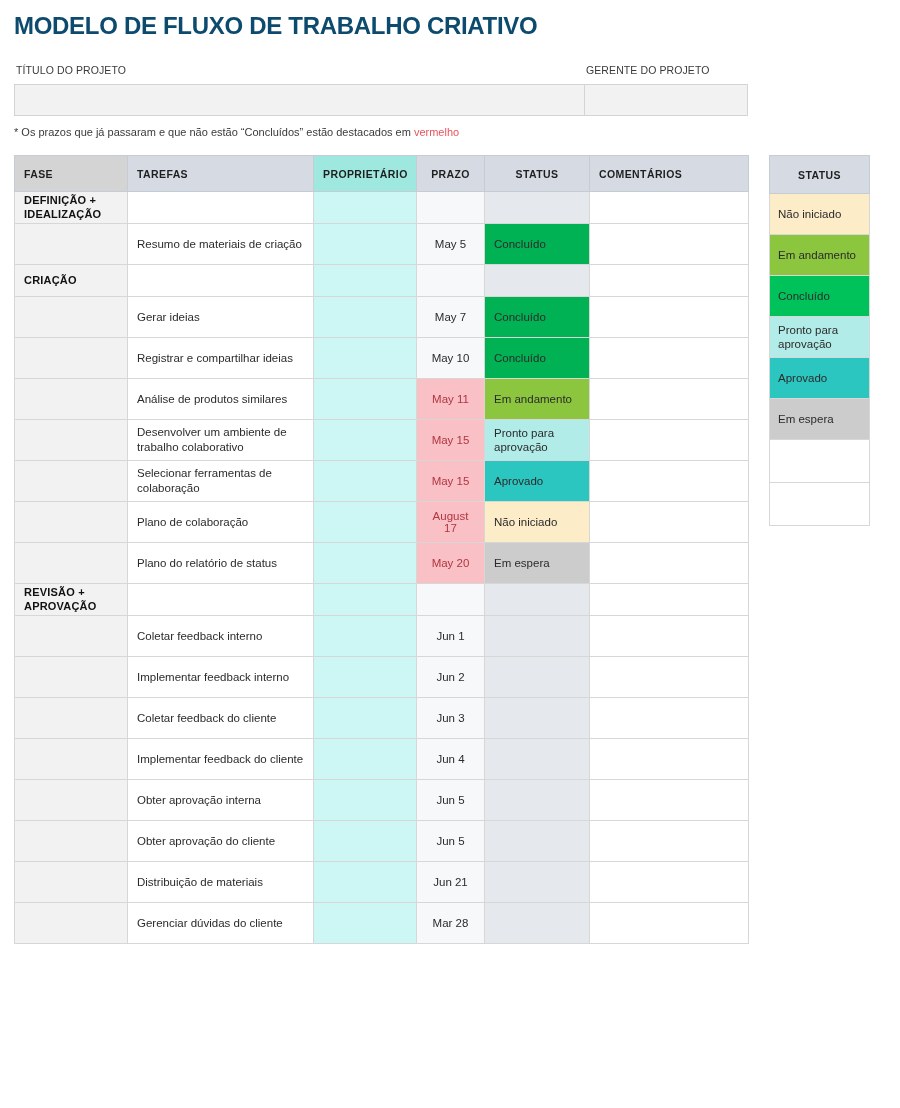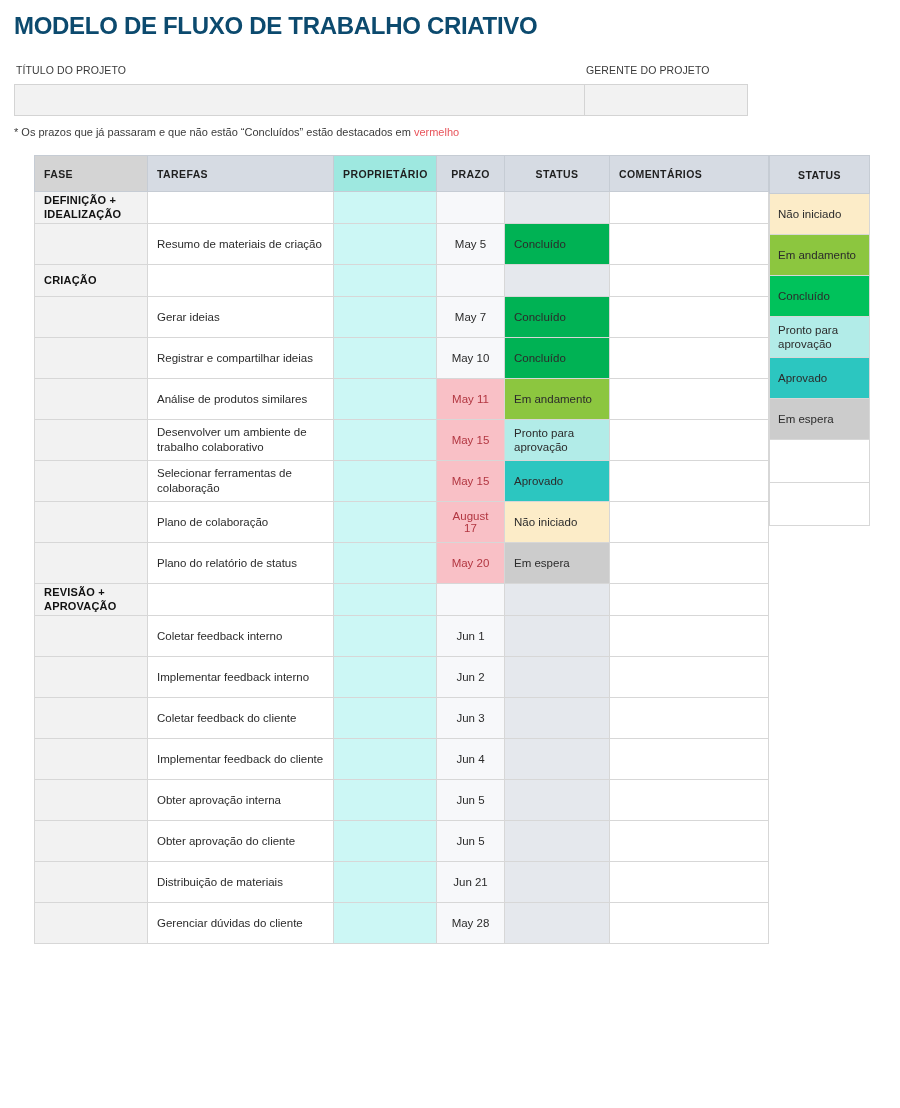--- a/index.html
+++ b/index.html
@@ -76,21 +76,20 @@
 
   
   .main-table {
     position: absolute;
     left: 14px;
     top: 155px;
     width: 734px;
     border-collapse: collapse;
     table-layout: fixed;
     font-size: 11.5px;
-    margin-left: 20px;
   }
   .main-table col.c-fase      { width: 113px; }
   .main-table col.c-tarefas   { width: 186px; }
   .main-table col.c-prop      { width: 103px; }
   .main-table col.c-prazo     { width: 68px; }
   .main-table col.c-status    { width: 105px; }
   .main-table col.c-coment    { width: 159px; }
 
   .main-table th,
   .main-table td {
@@ -374,21 +373,21 @@
         <td class="cell-tarefas">Distribuição de materiais</td>
         <td class="cell-prop"></td>
         <td class="cell-prazo">Jun 21</td>
         <td class="cell-status"></td>
         <td class="cell-coment"></td>
       </tr>
       <tr class="task-row">
         <td class="cell-fase"></td>
         <td class="cell-tarefas">Gerenciar dúvidas do cliente</td>
         <td class="cell-prop"></td>
-        <td class="cell-prazo">May 28</td>
+        <td class="cell-prazo">Mar 28</td>
         <td class="cell-status"></td>
         <td class="cell-coment"></td>
       </tr>
     </tbody>
 </table>
 
 <table class="legend-table">
   <thead>
     <tr>
       <th>STATUS</th>

